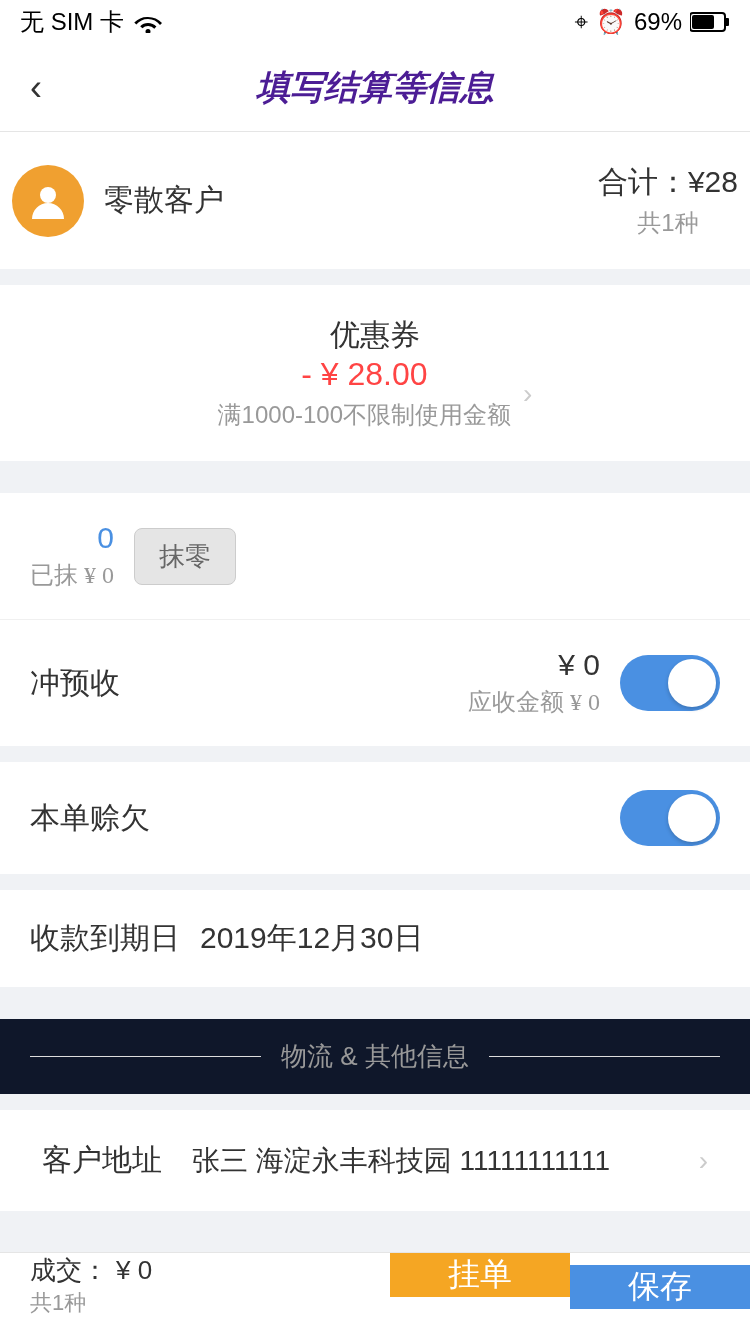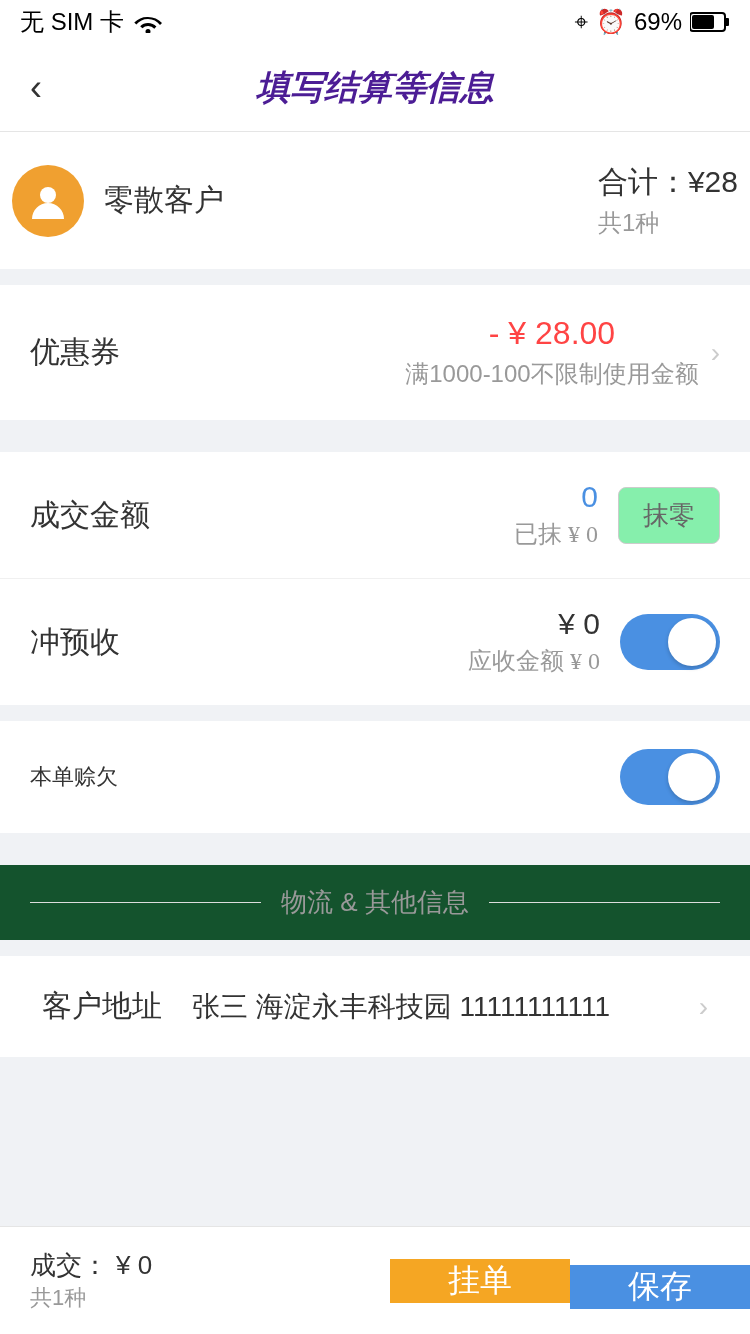--- a/index.html
+++ b/index.html
@@ -79,32 +79,33 @@
       width: 72px;
       height: 72px;
       border-radius: 50%;
       background: #f0a030;
       display: flex;
       align-items: center;
       justify-content: center;
     }
     .customer-avatar svg { width: 40px; height: 40px; fill: #fff; }
     .customer-name { font-size: 30px; color: #333; }
-    .customer-total-wrap { text-align: left; margin-left: 28px; }
+    .customer-total-wrap { text-align: center; margin-left: 28px; }
     .customer-total { font-size: 30px; color: #333; }
     .customer-count { font-size: 24px; color: #999; margin-top: 4px; }
 
     
     .coupon-row {
       background: #fff;
       padding: 30px 30px;
       display: flex;
       align-items: center;
       justify-content: space-between;
       margin-bottom: 16px;
+      flex-direction: column;
     }
     .coupon-label { font-size: 30px; color: #333; }
     .coupon-discount { font-size: 32px; color: #ff4444; font-weight: 500; }
     .coupon-desc { font-size: 24px; color: #999; margin-top: 0; text-align: right; }
     .coupon-chevron { font-size: 28px; color: #ccc; margin-left: 8px; }
     .coupon-right-wrap { text-align: right; display: flex; align-items: center; gap: 4px; }
     .coupon-text-col { display: flex; flex-direction: column; align-items: center; gap: 6px; }
 
     
     .gray-section {
@@ -131,21 +132,21 @@
     .form-sub { font-size: 24px; color: #999; margin-top: 4px; text-align: right; font-family: Liberation Serif, serif; }
     .form-col { display: flex; flex-direction: column; align-items: flex-end; }
 
     
     .round-zero-btn {
       border: 1px solid #ccc;
       border-radius: 8px;
       padding: 10px 24px;
       font-size: 26px;
       color: #666;
-      background: #86efac;
+      background: #e5e5e5;
       cursor: pointer;
     }
 
     
     .toggle-switch {
       width: 100px;
       height: 56px;
       border-radius: 28px;
       background: #4a90e2;
       position: relative;
@@ -165,37 +166,37 @@
 
     
     .benshe-section {
       background: #fff;
       margin-bottom: 16px;
       padding: 28px 30px;
       display: flex;
       align-items: center;
       justify-content: space-between;
     }
-    .benshe-label { font-size: 22px; color: #333; }
+    .benshe-label { font-size: 30px; color: #333; }
 
     
     .duedate-row {
       background: #fff;
       padding: 28px 30px;
       display: flex;
       align-items: center;
       gap: 20px;
       margin-bottom: 16px;
     }
     .duedate-label { font-size: 30px; color: #333; }
     .duedate-value { font-size: 30px; color: #333; }
 
     
     .logistics-divider {
-      background: #14532d;
+      background: #0f172a;
       padding: 20px 30px;
       display: flex;
       align-items: center;
       justify-content: center;
       gap: 20px;
       margin-bottom: 0;
     }
     .logistics-line { flex: 1; height: 1px; background: #ddd; }
     .logistics-text { font-size: 26px; color: #999; }
 
@@ -219,24 +220,24 @@
       flex: 1;
       min-height: 200px;
     }
 
     
     .bottom-bar {
       position: fixed;
       bottom: 0;
       left: 0;
       width: 750px;
-      height: 108px;
-      background: #fff;
-      display: flex;
-      align-items: center;
+      height: 82px;
+      background: #fff;
+      display: flex;
+      align-items: flex-start;
       border-top: 1px solid #e5e5e5;
     }
     .bottom-info {
       flex: 1;
       display: flex;
       flex-direction: column;
       justify-content: center;
       padding: 0 30px;
     }
     .bottom-deal { font-size: 26px; color: #333; }
@@ -322,21 +323,20 @@
         <div class="coupon-desc">满1000-100不限制使用金额</div>
       </div>
       <div class="coupon-chevron">›</div>
     </div>
   </div>
 
   <div class="gray-section"></div>
 
   <div class="form-section">
     <div class="form-row">
-      <div class="form-label">成交金额</div>
       <div class="form-value-wrap">
         <div class="form-col">
           <div class="form-value">0</div>
           <div class="form-sub">已抹  ¥ 0</div>
         </div>
         <button class="round-zero-btn">抹零</button>
       </div>
     </div>
 
     <div class="form-row">
@@ -355,20 +355,24 @@
 
   <div class="gray-section"></div>
 
   <div class="benshe-section">
     <div class="benshe-label">本单赊欠</div>
     <div class="toggle-switch">
       <div class="knob"></div>
     </div>
   </div>
 
+  <div class="duedate-row">
+    <div class="duedate-label">收款到期日</div>
+    <div class="duedate-value">2019年12月30日</div>
+  </div>
 
   <div class="gray-section"></div>
 
   <div class="logistics-divider">
     <div class="logistics-line"></div>
     <div class="logistics-text">物流 &amp; 其他信息</div>
     <div class="logistics-line"></div>
   </div>
 
   <div class="gray-section"></div>

